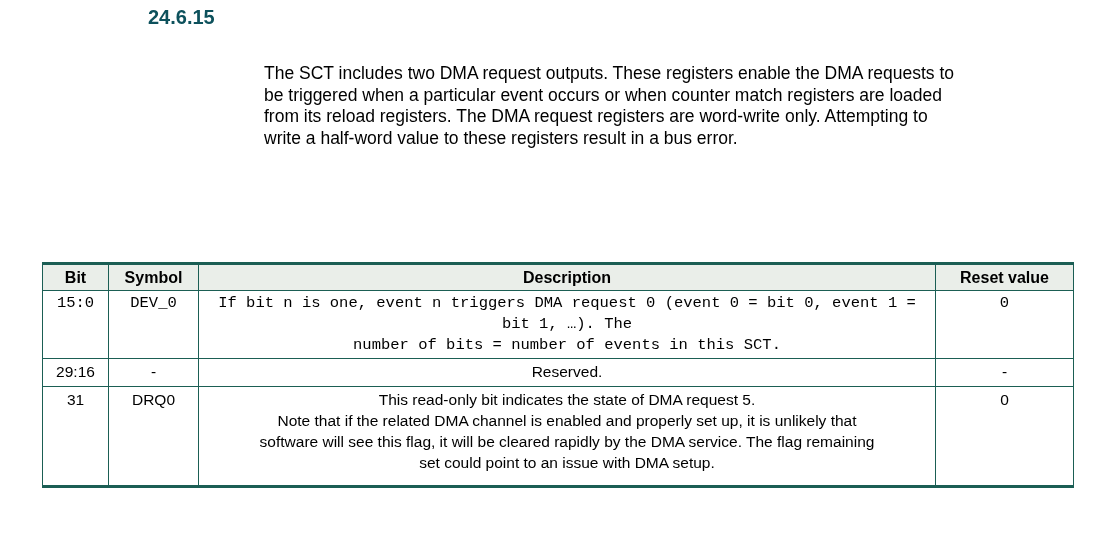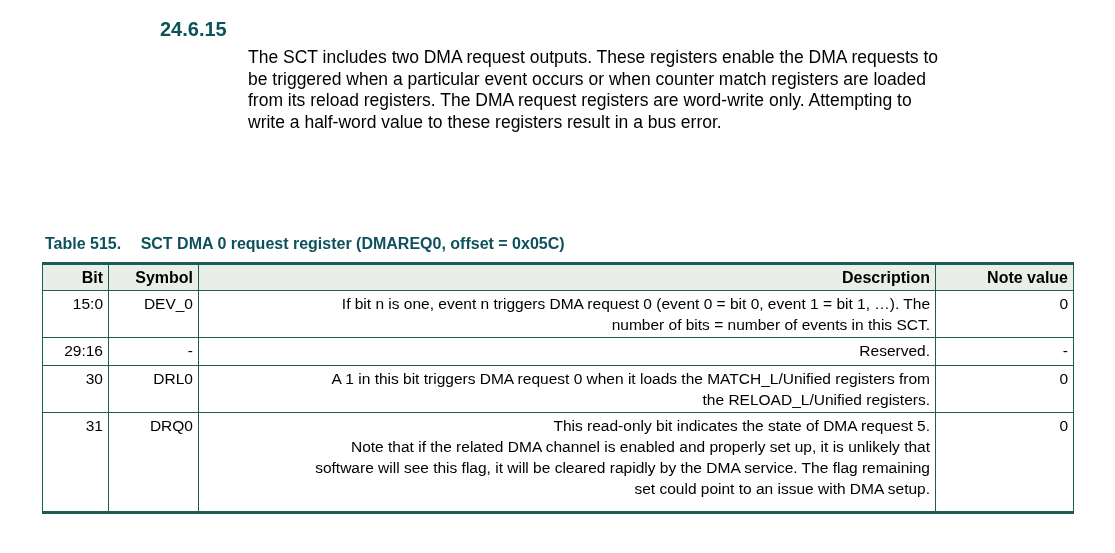--- a/index.html
+++ b/index.html
@@ -16,31 +16,31 @@
     background: var(--page_bg);
     font-family: "Liberation Sans", sans-serif;
     color: var(--text);
     position: relative;
     overflow: hidden;
   }
   .page { position: absolute; inset: 0; }
 
   .heading {
     position: absolute; left: 148px; top: 6px;
-    margin: 12px;
+    margin: 0;
     color: var(--accent);
     font-size: 20px; font-weight: bold;
     display: flex;
     white-space: nowrap;
   }
   .heading .num { display: inline-block; width: 100px; }
 
   .para {
     position: absolute; left: 248px;
-    margin: 0; width: 830px;
+    margin: 16px; width: 830px;
     font-size: 17.5px; line-height: 21.5px;
     white-space: pre-line;
   }
   .p1 { top: 47px; }
   .p2 { top: 169px; }
 
   .caption {
     position: absolute; left: 45px; top: 235px;
     color: var(--accent);
     font-size: 16px; font-weight: bold;
@@ -59,89 +59,78 @@
   }
   .c-bit   { width: 66px; }
   .c-sym   { width: 90px; }
   .c-desc  { width: 737px; }
   .c-reset { width: 138px; }
 
   .reg-table th, .reg-table td {
     border: 1px solid var(--border);
     padding: 2px 5px;
     vertical-align: top;
-    text-align: right;
+    text-align: center;
     line-height: 21px;
   }
   .reg-table thead tr { height: 27px; }
   .reg-table th {
     background: var(--header_bg);
     font-weight: bold;
     font-size: 16px;
   }
   .reg-table td.desc { white-space: pre-line; }
-  tr.h2lines { height: 36px; }
+  tr.h2lines { height: 36px; font-family: Liberation Mono, monospace; }
   tr.h1line  { height: 28px; }
   tr.h4lines { height: 100px; }
 </style>
 </head>
 <body>
 
 <div class="page">
 
   <h2 class="heading">
     <span class="num">24.6.15</span>
   </h2>
 
   <p class="para p1">The SCT includes two DMA request outputs. These registers enable the DMA requests to
 be triggered when a particular event occurs or when counter match registers are loaded
 from its reload registers. The DMA request registers are word-write only. Attempting to
 write a half-word value to these registers result in a bus error.</p>
 
-  <div class="caption">
-    <span class="cap-label">Table 515.</span>
-    <span class="cap-title">SCT DMA 0 request register (DMAREQ0, offset = 0x05C)</span>
-  </div>
 
   <table class="reg-table">
     <colgroup>
       <col class="c-bit">
         <col class="c-sym">
         <col class="c-desc">
         <col class="c-reset">
     </colgroup>
     <thead>
       <tr>
         <th>Bit</th>
         <th>Symbol</th>
         <th>Description</th>
-        <th>Note value</th>
+        <th>Reset value</th>
       </tr>
     </thead>
     <tbody>
       <tr class="h2lines">
         <td>15:0</td>
         <td>DEV_0</td>
         <td class="desc">If bit n is one, event n triggers DMA request 0 (event 0 = bit 0, event 1 = bit 1, …). The
 number of bits = number of events in this SCT.</td>
         <td>0</td>
       </tr>
       <tr class="h1line">
         <td>29:16</td>
         <td>-</td>
         <td class="desc">Reserved.</td>
         <td>-</td>
       </tr>
-      <tr class="h2lines">
-        <td>30</td>
-        <td>DRL0</td>
-        <td class="desc">A 1 in this bit triggers DMA request 0 when it loads the MATCH_L/Unified registers from
-the RELOAD_L/Unified registers.</td>
-        <td>0</td>
-      </tr>
       <tr class="h4lines">
         <td>31</td>
         <td>DRQ0</td>
         <td class="desc">This read-only bit indicates the state of DMA request 5.
 Note that if the related DMA channel is enabled and properly set up, it is unlikely that
 software will see this flag, it will be cleared rapidly by the DMA service. The flag remaining
 set could point to an issue with DMA setup.</td>
         <td>0</td>
       </tr>
     </tbody>

